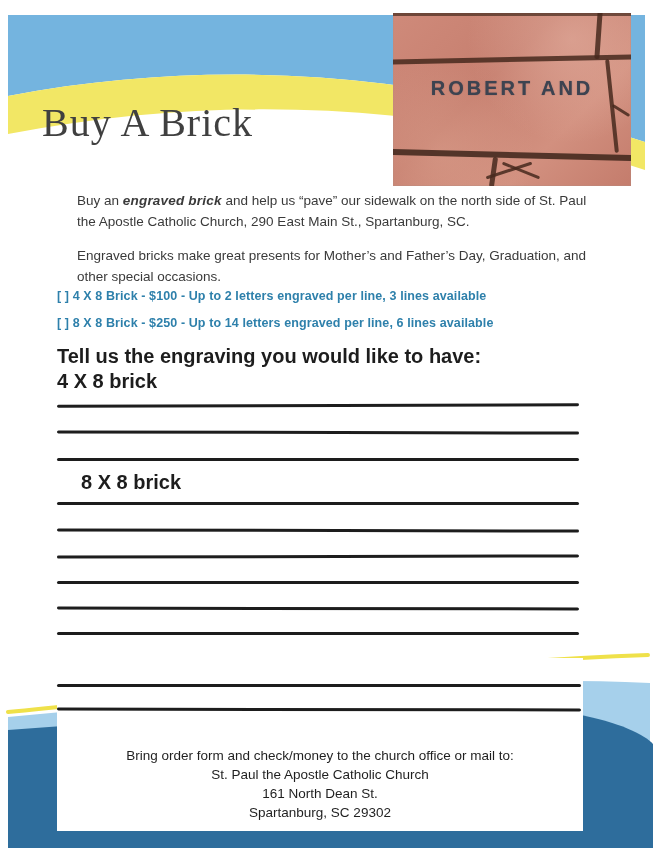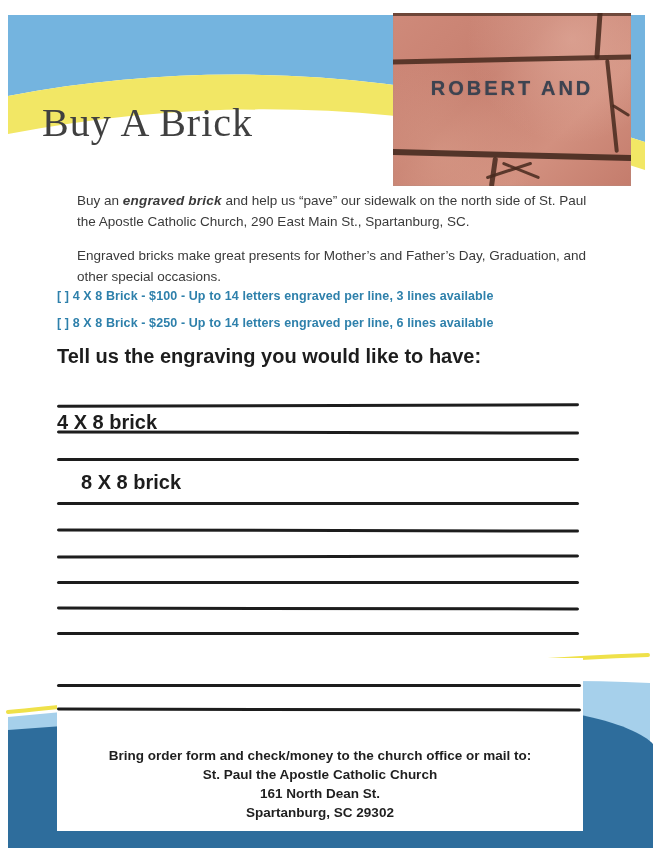--- a/index.html
+++ b/index.html
@@ -52,21 +52,21 @@
     color:#2e80ab; letter-spacing:.1px; cursor:default;
   }
   .section-label { position:absolute; left:57px; font-size:20px; font-weight:bold; color:#1d1d1d; }
   .blank-line { position:absolute; left:57px; width:522px; height:3px; background:#1d1d1d; border-radius:2px; }
 
   
   #footer-svg { position:absolute; left:0; top:640px; width:656px; height:223px; }
   .mail-box { position:absolute; left:57px; top:658px; width:526px; height:173px; background:#ffffff; z-index:2; }
   .mail-box-text {
     position:absolute; left:0; top:88px; width:100%; text-align:center;
-    font-size:13.5px; font-weight:bold; line-height:19px; color:#1f1f1f;
+    font-size:13.5px; font-weight:normal; line-height:19px; color:#1f1f1f;
   }
   .address-line { z-index:3; width:524px; }
   .name-label { z-index:3; left:60px; font-size:15px; }
 </style>
 </head>
 <body>
 
 <div class="page">
 
   <svg id="header-svg" viewBox="0 0 656 200" xmlns="http://www.w3.org/2000/svg" aria-hidden="true">
@@ -89,25 +89,25 @@
     <div class="brick-engraving">
       <div>ROBERT AND</div>
     </div>
   </div>
 
   <p class="intro-para" style="top:176px;">
     <span>Buy an </span><b><i>engraved brick</i></b><span> and help us “pave” our sidewalk on the north side of St. Paul the Apostle Catholic Church, 290 East Main St., Spartanburg, SC.</span>
   </p>
   <p class="intro-para" style="top:231px;">Engraved bricks make great presents for Mother’s and Father’s Day, Graduation, and other special occasions.</p>
 
-  <div class="option-row" style="top:289px;">[ ] 4 X 8 Brick - $100 - Up to 14 letters engraved per line, 3 lines available</div>
+  <div class="option-row" style="top:289px;">[ ] 4 X 8 Brick - $100 - Up to 2 letters engraved per line, 3 lines available</div>
   <div class="option-row" style="top:316px;">[ ] 8 X 8 Brick - $250 - Up to 14 letters engraved per line, 6 lines available</div>
 
   <div class="section-label" style="top:345px;">Tell us the engraving you would like to have:</div>
-  <div class="section-label" style="top:370px;margin-top:41px;">4 X 8 brick</div>
+  <div class="section-label" style="top:370px;">4 X 8 brick</div>
 
   <div class="blank-line" style="top:404px; transform:rotate(-0.15deg);"></div>
   <div class="blank-line" style="top:431px; transform:rotate(0.12deg);"></div>
   <div class="blank-line" style="top:458px;"></div>
 
   <div class="section-label" style="top:471px;padding-left:24px;">8 X 8 brick</div>
 
   <div class="blank-line" style="top:502px;"></div>
   <div class="blank-line" style="top:529px; transform:rotate(0.12deg);"></div>
   <div class="blank-line" style="top:555px; transform:rotate(-0.12deg);"></div>

